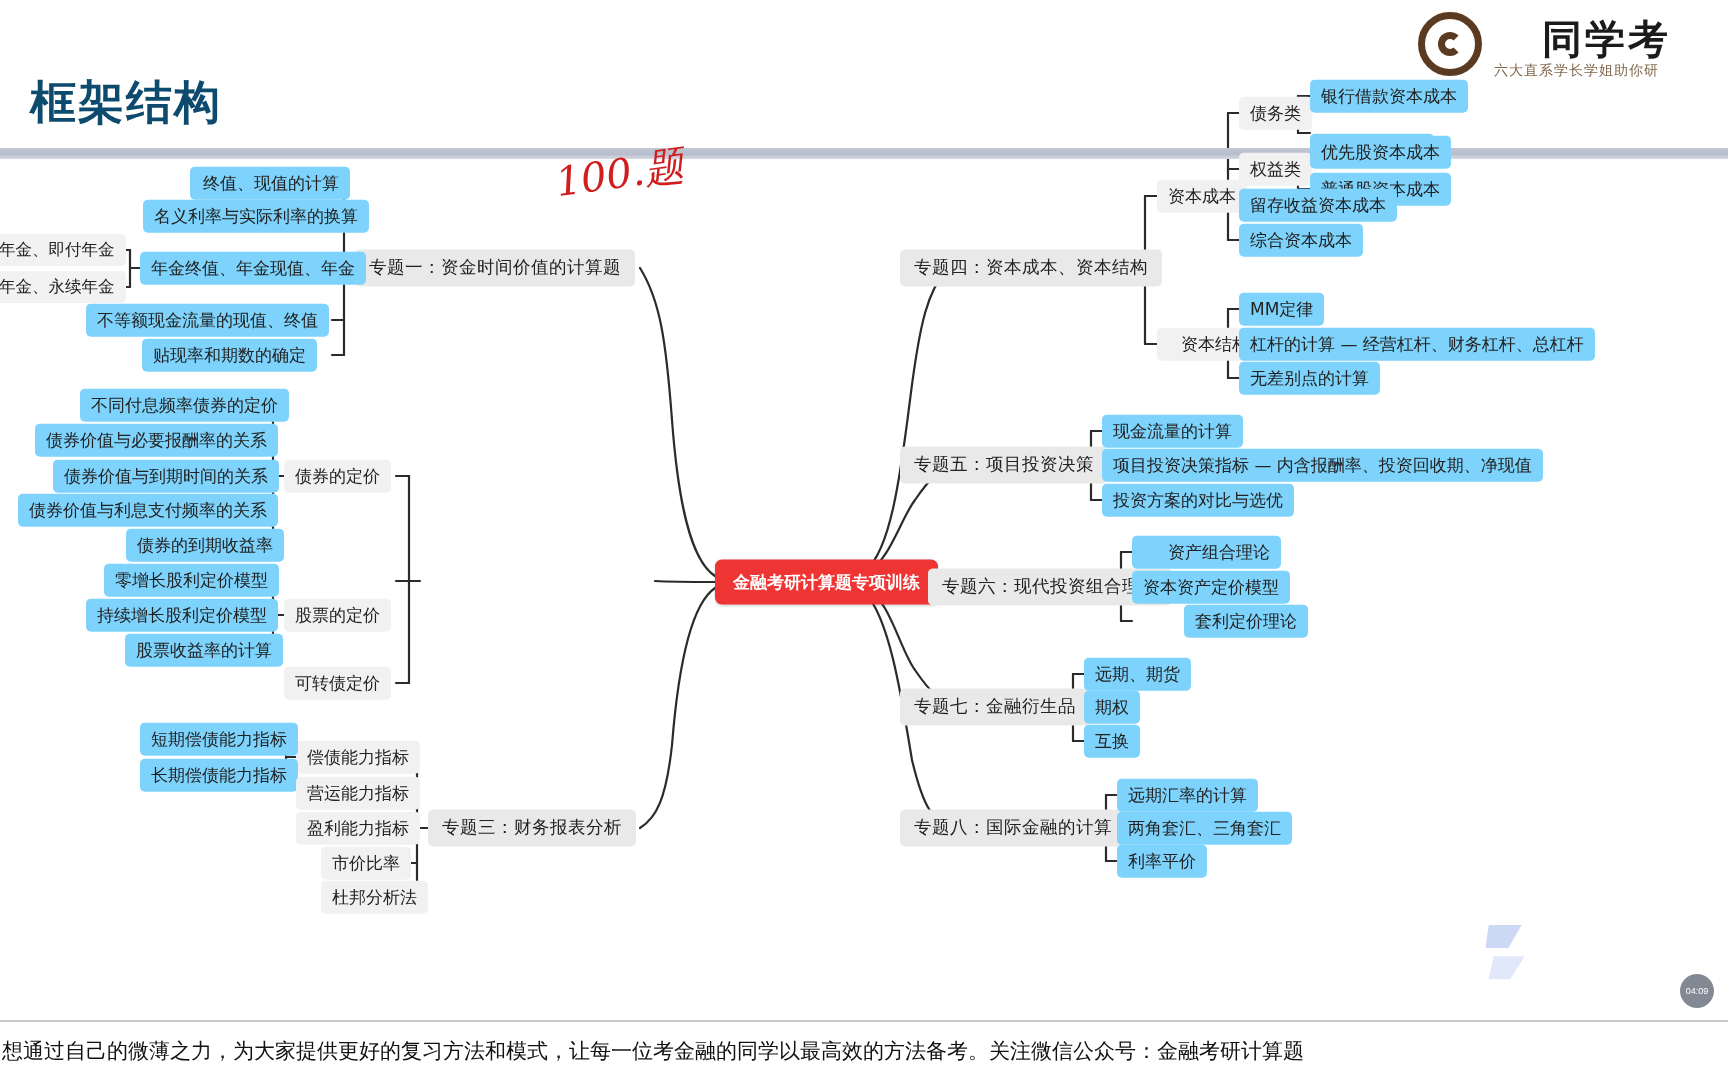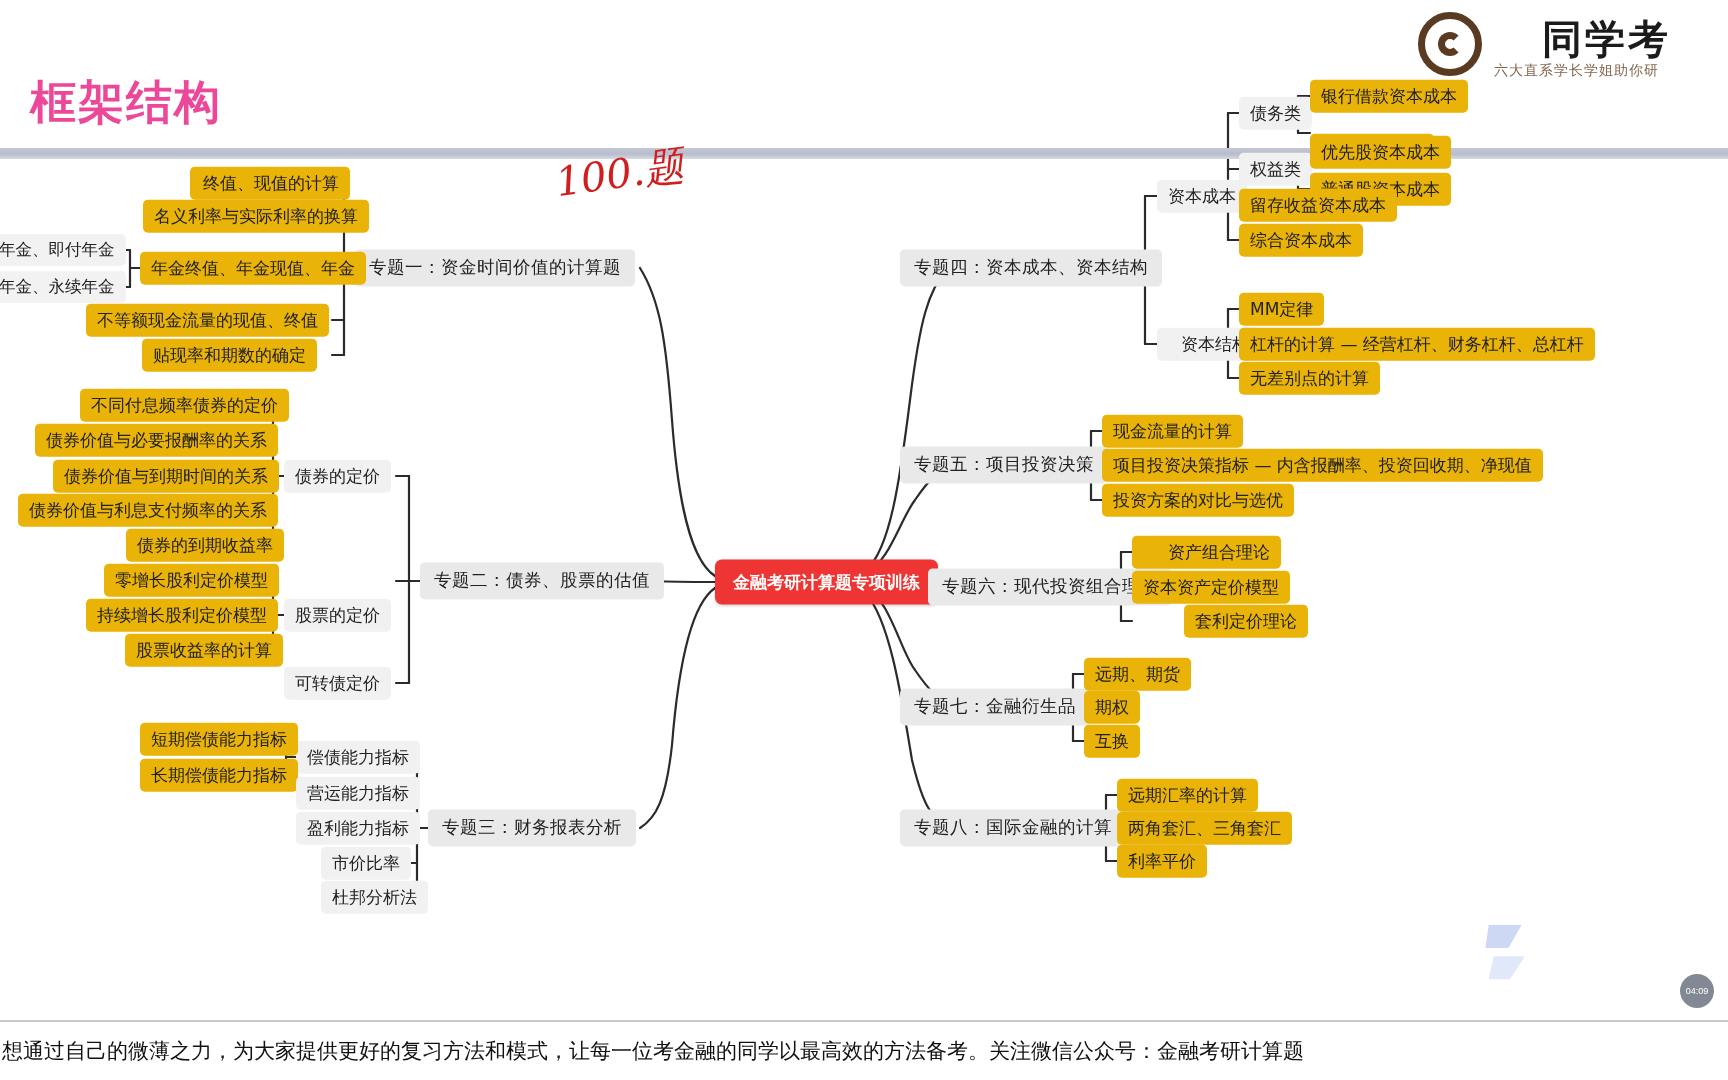--- a/index.html
+++ b/index.html
@@ -7,21 +7,21 @@
     width:1728px;height:1080px;
     background:#ffffff;
     font-family:"Liberation Sans","DejaVu Sans",sans-serif;
     overflow:hidden;position:relative;
   }
   #stage{position:absolute;inset:0;}
   svg#wires{position:absolute;left:0;top:0;width:1728px;height:1080px;pointer-events:none;}
 
   .page-title{
     position:absolute;left:30px;top:72px;
-    font-size:46px;font-weight:bold;color:#ec4899;letter-spacing:2px;
+    font-size:46px;font-weight:bold;color:#0c4a6e;letter-spacing:2px;
     font-family:"DejaVu Sans","Liberation Sans",sans-serif;
   }
   .hrule{
     position:absolute;left:0;top:148px;width:1728px;height:11px;
     background:linear-gradient(to bottom,#c3c7d4 0%,#b8bdcd 55%,#d7dae3 100%);
   }
 
   .node{
     position:absolute;
     background:#ececec;
@@ -33,21 +33,21 @@
     white-space:nowrap;
     transform:translateY(-50%);
     font-family:"DejaVu Sans","Liberation Sans",sans-serif;
   }
   .node.topic{
     background:#e9e9e9;
     font-size:17.5px;
     padding:9px 14px;
     letter-spacing:.5px;
   }
-  .node.leaf{ background:#eab308; }
+  .node.leaf{ background:#7dd3fc; }
   .node.leaf2{ background:#f2f2f2; font-size:16.5px; }
   .node.plain{ background:#f1f1f1; }
 
   .center-node{
     position:absolute;
     background:#ef3434;
     color:#ffffff;
     font-weight:bold;
     font-size:17px;
     border-radius:7px;
@@ -245,21 +245,20 @@
 
   <div class="node topic" style="left:355px;top:268px;">专题一：资金时间价值的计算题</div>
   <div class="node leaf" style="left:190px;top:183px;padding-left:13px;">终值、现值的计算</div>
   <div class="node leaf" style="left:143px;top:216px;">名义利率与实际利率的换算</div>
   <div class="node leaf" style="left:140px;top:268px;">年金终值、年金现值、年金</div>
   <div class="node leaf2" style="left:-12px;top:250px;">年金、即付年金</div>
   <div class="node leaf2" style="left:-12px;top:287px;">年金、永续年金</div>
   <div class="node leaf" style="left:86px;top:320px;">不等额现金流量的现值、终值</div>
   <div class="node leaf" style="left:142px;top:355px;">贴现率和期数的确定</div>
 
-  <div class="node topic" style="left:420px;top:581px;">专题二：债券、股票的估值</div>
   <div class="node plain" style="left:284px;top:476px;">债券的定价</div>
   <div class="node leaf" style="left:80px;top:405px;">不同付息频率债券的定价</div>
   <div class="node leaf" style="left:35px;top:440px;">债券价值与必要报酬率的关系</div>
   <div class="node leaf" style="left:53px;top:476px;">债券价值与到期时间的关系</div>
   <div class="node leaf" style="left:18px;top:510px;">债券价值与利息支付频率的关系</div>
   <div class="node leaf" style="left:126px;top:545px;">债券的到期收益率</div>
   <div class="node plain" style="left:284px;top:615px;">股票的定价</div>
   <div class="node leaf" style="left:104px;top:580px;">零增长股利定价模型</div>
   <div class="node leaf" style="left:86px;top:615px;">持续增长股利定价模型</div>
   <div class="node leaf" style="left:125px;top:650px;">股票收益率的计算</div>

